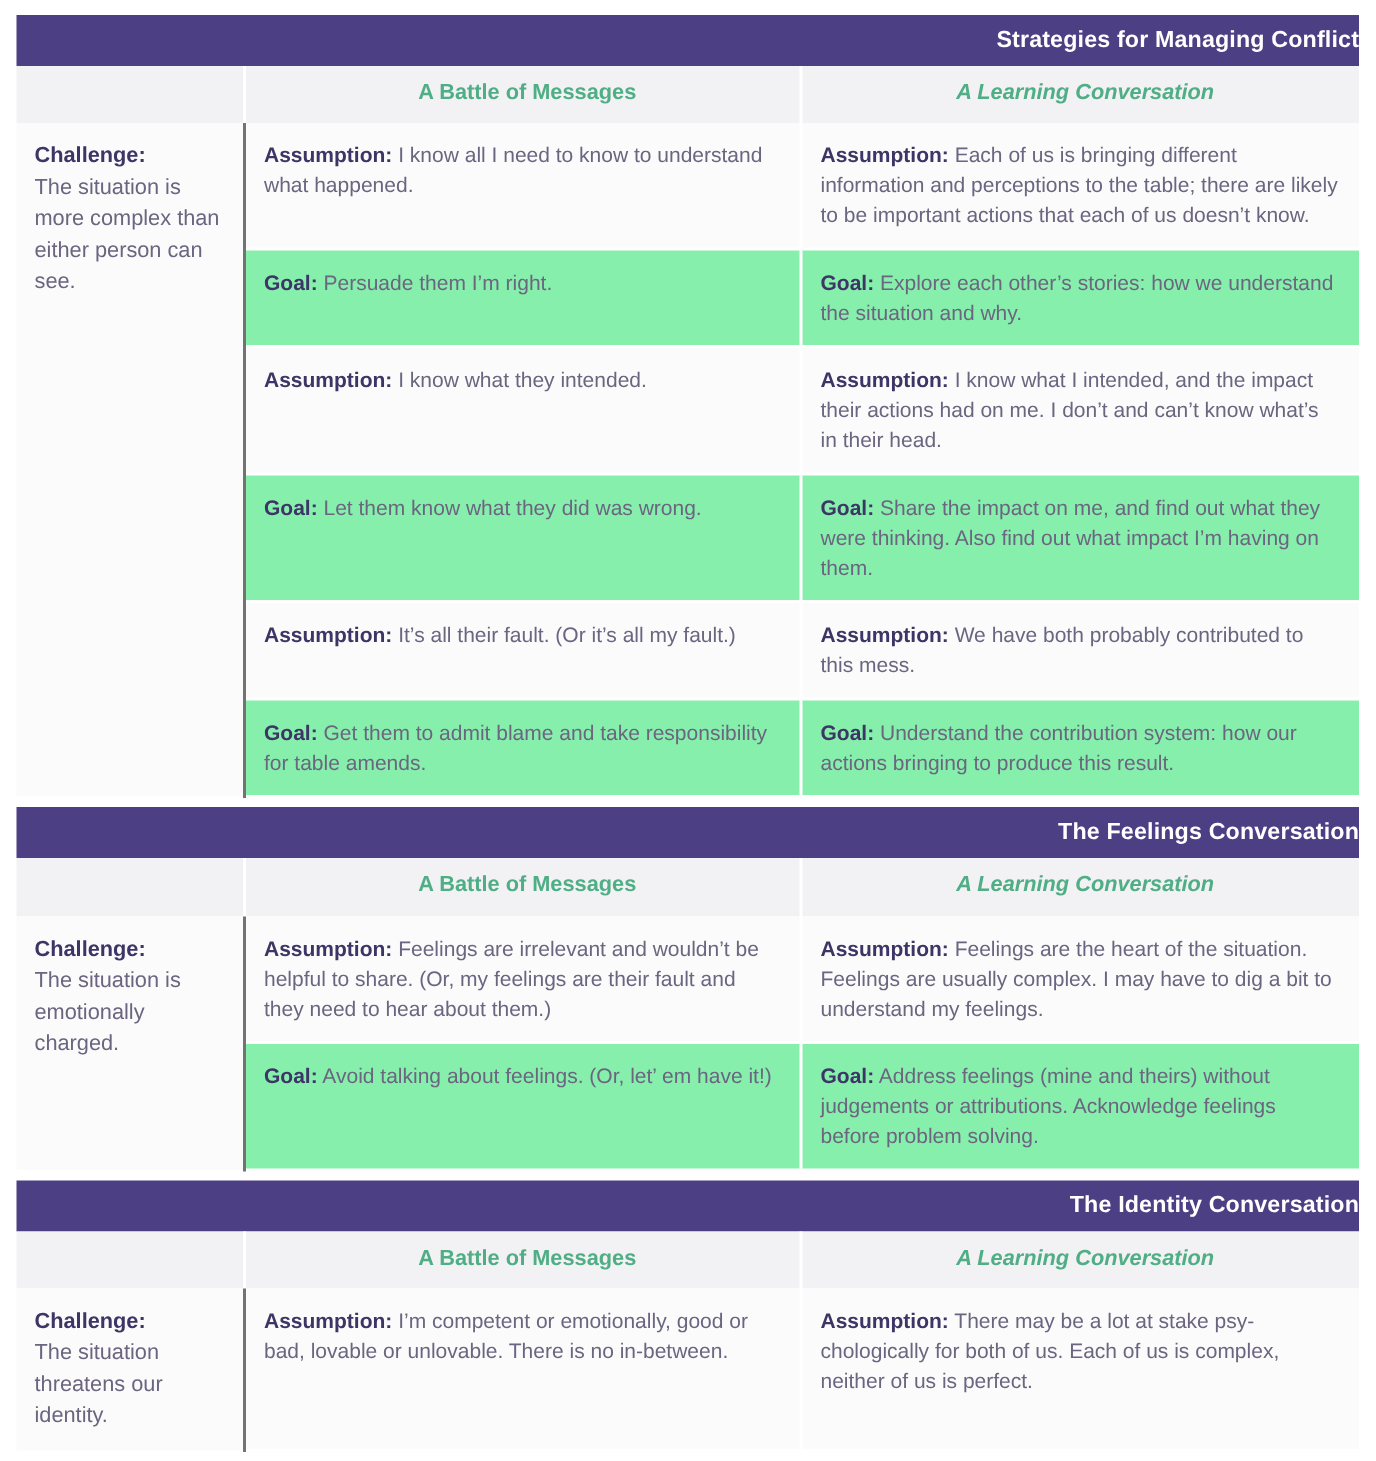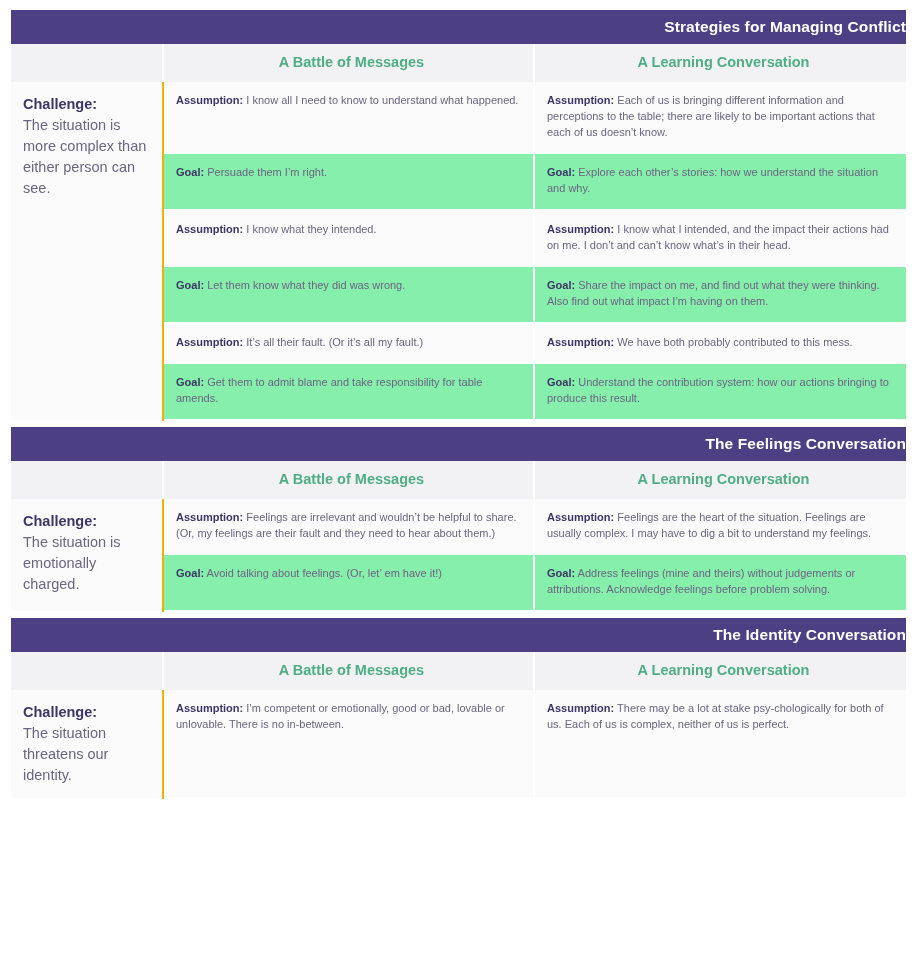--- a/index.html
+++ b/index.html
@@ -48,46 +48,46 @@
     background: #f2f1f3;
     color: #4fae85;
     font-size: 14.5px;
     font-weight: bold;
     text-align: center;
     padding: 10px 6px 11px 12px;
     border-right: 2px solid #ffffff;
     line-height: 1.2;
   }
   tr.col-head td.blank { background: #f2f1f3; }
-  tr.col-head td:last-child { border-right: none; }
+  tr.col-head td:last-child { border-right: none; font-style: italic; }
 
   
   td.challenge {
     background: #fbfbfb;
     vertical-align: top;
     padding: 12px 10px 12px 12px;
-    border-right: 2px solid #eab308;
+    border-right: 2px solid #737373;
     color: #6b6580;
     font-size: 14.5px;
     line-height: 1.45;
   }
   td.challenge .lbl {
     color: #3d3566;
     font-weight: bold;
     display: block;
   }
 
   
   td.cell {
     vertical-align: top;
     padding: 11px 14px 12px 12px;
     border-right: 2px solid #ffffff;
     border-bottom: 2px solid #ffffff;
     color: #6b6580;
-    font-size: 11px;
+    font-size: 14px;
     line-height: 1.43;
   }
   td.cell:last-child { border-right: none; }
   tr.assumption td.cell { background: #fbfbfb; }
   tr.goal td.cell { background: #86efac; }
 
   .lbl-inline {
     color: #3d3566;
     font-weight: bold;
   }

